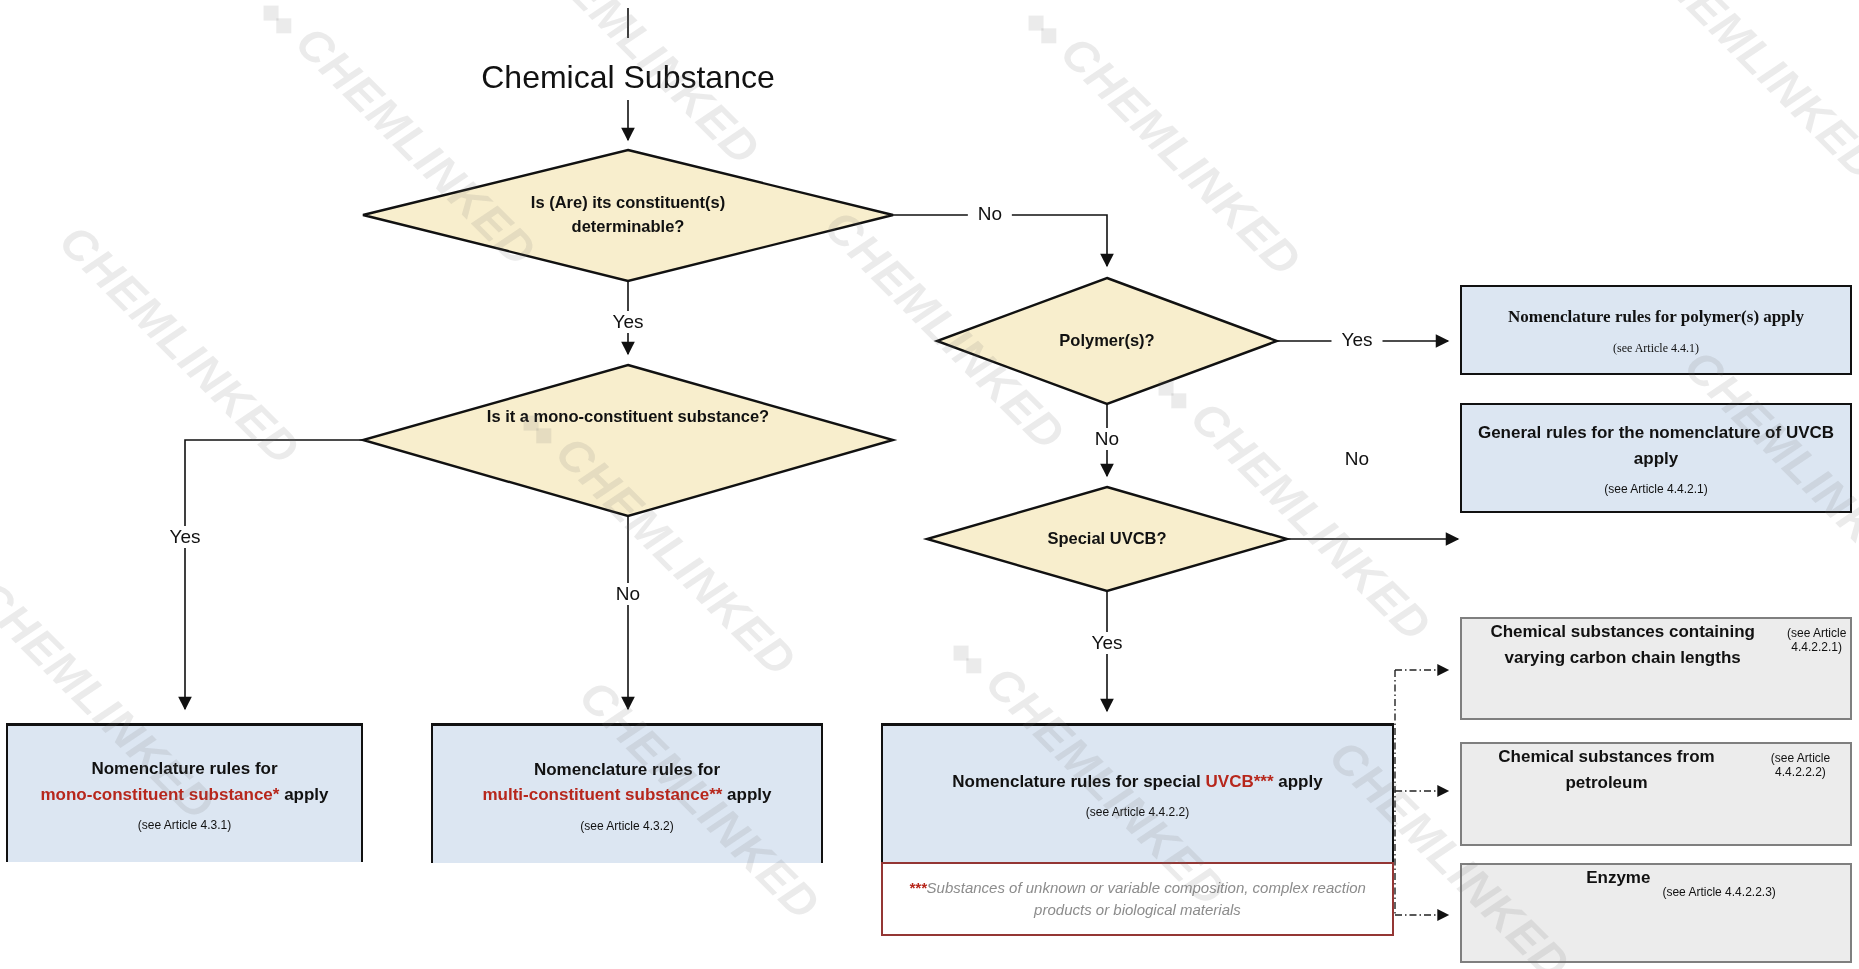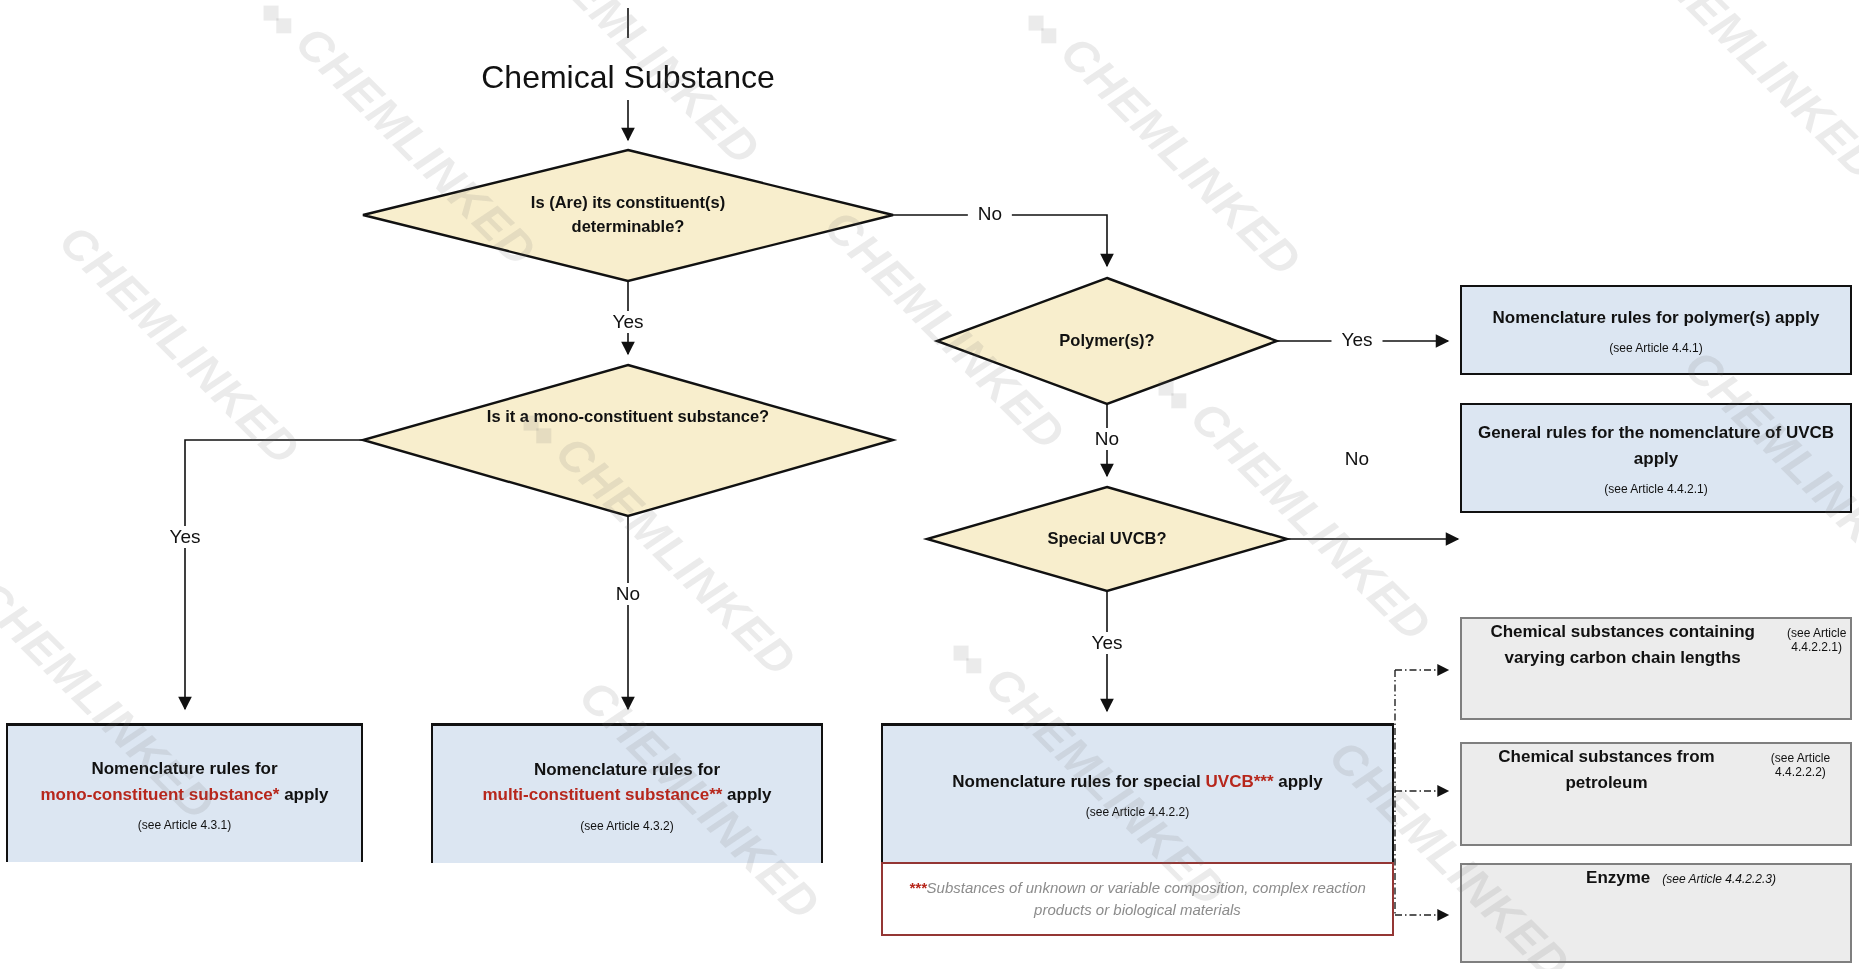--- a/index.html
+++ b/index.html
@@ -141,41 +141,41 @@
       <div class="bhead">
         <span>Nomenclature rules for special </span><span class="red">UVCB***</span><span> apply</span>
       </div>
       <div class="bref">(see Article 4.4.2.2)</div>
     </div>
     <div class="notebox" style="height:62px;">
       <div><span class="nmark">***</span><span>Substances of unknown or variable composition, complex reaction products or biological materials</span></div>
     </div>
   </div>
 
-  <div class="box bluebox" style="left:1460px;top:285px;width:392px;height:90px;">
+  <div class="box bluebox" style="left:1460px;top:285px;width:392px;height:90px;font-family:Liberation Serif, serif;">
     <div class="bhead">Nomenclature rules for polymer(s) apply</div>
     <div class="bref">(see Article 4.4.1)</div>
   </div>
 
   <div class="box bluebox" style="left:1460px;top:403px;width:392px;height:110px;">
     <div class="bhead">General rules for the nomenclature of UVCB apply</div>
     <div class="bref">(see Article 4.4.2.1)</div>
   </div>
 
   <div class="box graybox" style="left:1460px;top:617px;width:392px;height:103px;">
     <div class="bhead">Chemical substances containing varying carbon chain lengths</div>
     <div class="bref" style="margin-top:7px;">(see Article 4.4.2.2.1)</div>
   </div>
   <div class="box graybox" style="left:1460px;top:742px;width:392px;height:104px;">
     <div class="bhead">Chemical substances from petroleum</div>
     <div class="bref" style="margin-top:7px;">(see Article 4.4.2.2.2)</div>
   </div>
   <div class="box graybox" style="left:1460px;top:863px;width:392px;height:100px;padding-left:38px;">
     <div class="bhead">Enzyme</div>
-    <div class="bref" style="margin-top:7px;font-style:italic;">(see Article 4.4.2.2.3)</div>
+    <div class="bref" style="margin-top:20px;">(see Article 4.4.2.2.3)</div>
   </div>
 
   <div class="wm" style="left:400px;top:130px;"><span class="wm-logo"><i></i><i></i></span><span>CHEMLINKED</span></div>
   <div class="wm" style="left:640px;top:45px;"><span>CHEMLINKED</span></div>
   <div class="wm" style="left:1165px;top:140px;"><span class="wm-logo"><i></i><i></i></span><span>CHEMLINKED</span></div>
   <div class="wm" style="left:1760px;top:60px;"><span>CHEMLINKED</span></div>
   <div class="wm" style="left:180px;top:345px;"><span>CHEMLINKED</span></div>
   <div class="wm" style="left:660px;top:540px;"><span class="wm-logo"><i></i><i></i></span><span>CHEMLINKED</span></div>
   <div class="wm" style="left:945px;top:330px;"><span>CHEMLINKED</span></div>
   <div class="wm" style="left:1295px;top:505px;"><span class="wm-logo"><i></i><i></i></span><span>CHEMLINKED</span></div>

